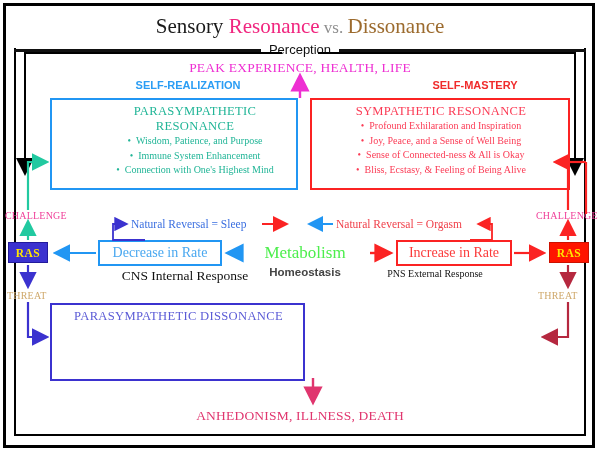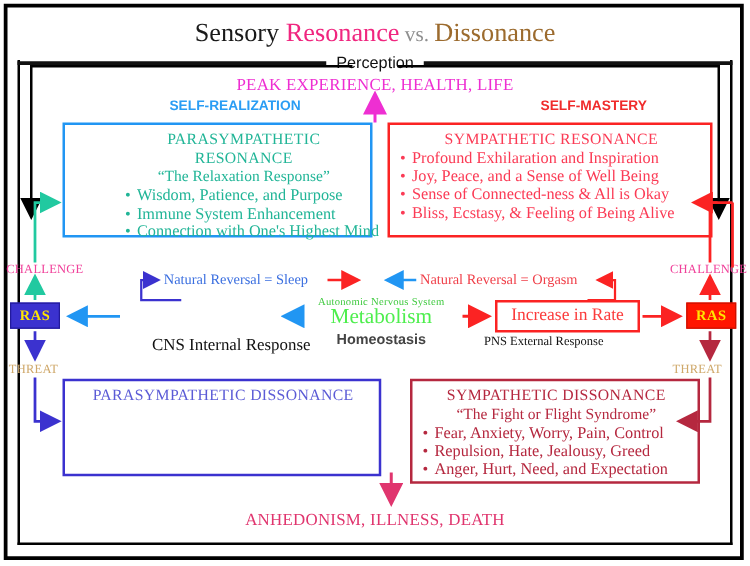--- a/index.html
+++ b/index.html
@@ -31,21 +31,21 @@
   #anhedonism{left:0;top:408px;width:600px;text-align:center;font-size:13.5px;color:#e0356e;letter-spacing:.2px;}
 
   #self-realization{left:88px;top:79px;width:200px;text-align:center;font-family:"Liberation Sans",sans-serif;font-weight:bold;font-size:11px;color:#2a9df4;}
   #self-mastery{left:390px;top:79px;width:170px;text-align:center;font-family:"Liberation Sans",sans-serif;font-weight:bold;font-size:11px;color:#f02b2b;}
 
   
   .qbox{box-sizing:border-box;padding:4px 6px 4px 8px;}
   .qtitle{text-align:center;font-size:12.6px;letter-spacing:.3px;line-height:15px;}
   .qsub{text-align:center;font-size:12.4px;line-height:15px;}
   .qlist{margin:0;padding:0;list-style:none;}
-  .qlist li{font-size:13px;line-height:14.6px;text-indent:-9px;padding-left:9px;white-space:nowrap;}
+  .qlist li{font-size:10px;line-height:14.6px;text-indent:-9px;padding-left:9px;white-space:nowrap;text-align:center;}
   .qlist li::before{content:"\2022";padding-right:5px;}
 
   #box-para-res{left:50px;top:98px;width:248px;height:92px;border:2px solid #2196f3;color:#21b597;padding-left:48px;}
   #box-symp-res{left:310px;top:98px;width:260px;height:92px;border:2px solid #fb2323;color:#fb3b55;}
   #box-para-dis{left:50px;top:303px;width:255px;height:78px;border:2px solid #3b32cf;color:#5b5bd6;}
   #box-symp-dis{left:328px;top:303px;width:232px;height:84px;border:2px solid #b5283f;color:#b5283f;}
 
   
   #box-decrease{left:98px;top:240px;width:124px;height:26px;border:2px solid #2196f3;box-sizing:border-box;display:flex;align-items:center;justify-content:center;color:#4aa8f0;font-size:14px;}
   #box-increase{left:396px;top:240px;width:116px;height:26px;border:2px solid #fb2323;box-sizing:border-box;display:flex;align-items:center;justify-content:center;color:#fb3b3b;font-size:14px;}
@@ -88,21 +88,20 @@
   </div>
 
   <div id="peak" class="abs nowrap">PEAK EXPERIENCE, HEALTH, LIFE</div>
   <div id="anhedonism" class="abs nowrap">ANHEDONISM, ILLNESS, DEATH</div>
 
   <div id="self-realization" class="abs nowrap">SELF-REALIZATION</div>
   <div id="self-mastery" class="abs nowrap">SELF-MASTERY</div>
 
   <div id="box-para-res" class="abs qbox">
     <div class="qtitle">PARASYMPATHETIC RESONANCE</div>
-    <div class="qsub">“The Relaxation Response”</div>
     <ul class="qlist">
       <li>Wisdom, Patience, and Purpose</li>
       <li>Immune System Enhancement</li>
       <li>Connection with One's Highest Mind</li>
     </ul>
   </div>
 
   <div id="box-symp-res" class="abs qbox">
     <div class="qtitle">SYMPATHETIC RESONANCE</div>
     <ul class="qlist">
@@ -110,39 +109,30 @@
       <li>Joy, Peace, and a Sense of Well Being</li>
       <li>Sense of Connected-ness &amp; All is Okay</li>
       <li>Bliss, Ecstasy, &amp; Feeling of Being Alive</li>
     </ul>
   </div>
 
   <div id="box-para-dis" class="abs qbox">
     <div class="qtitle">PARASYMPATHETIC  DISSONANCE</div>
   </div>
 
-  <div id="box-symp-dis" class="abs qbox">
-    <div class="qtitle">SYMPATHETIC DISSONANCE</div>
-    <div class="qsub">“The Fight or Flight Syndrome”</div>
-    <ul class="qlist">
-      <li>Fear, Anxiety, Worry, Pain, Control</li>
-      <li>Repulsion, Hate, Jealousy, Greed</li>
-      <li>Anger, Hurt, Need, and Expectation</li>
-    </ul>
-  </div>
-
+
+  <div id="box-decrease" class="abs nowrap">Decrease in Rate</div>
   <div id="box-increase" class="abs nowrap">Increase in Rate</div>
 
   <div id="ras-left" class="abs nowrap">RAS</div>
   <div id="ras-right" class="abs nowrap">RAS</div>
 
   <div id="rev-sleep" class="abs nowrap">Natural Reversal = Sleep</div>
   <div id="rev-orgasm" class="abs nowrap">Natural Reversal = Orgasm</div>
 
-  <div id="ans-label" class="abs nowrap">Autonomic Nervous System</div>
   <div id="metabolism" class="abs nowrap">Metabolism</div>
   <div id="homeostasis" class="abs nowrap">Homeostasis</div>
 
   <div id="cns-label" class="abs nowrap">CNS Internal Response</div>
   <div id="pns-label" class="abs nowrap">PNS External Response</div>
 
   <div id="challenge-left" class="abs nowrap">CHALLENGE</div>
   <div id="challenge-right" class="abs nowrap">CHALLENGE</div>
   <div id="threat-left" class="abs nowrap">THREAT</div>
   <div id="threat-right" class="abs nowrap">THREAT</div>

